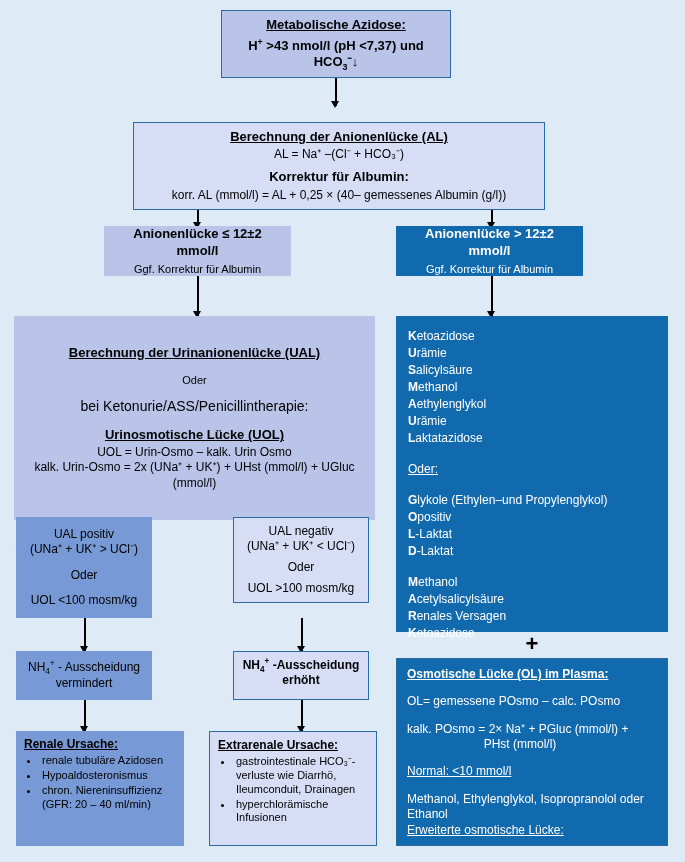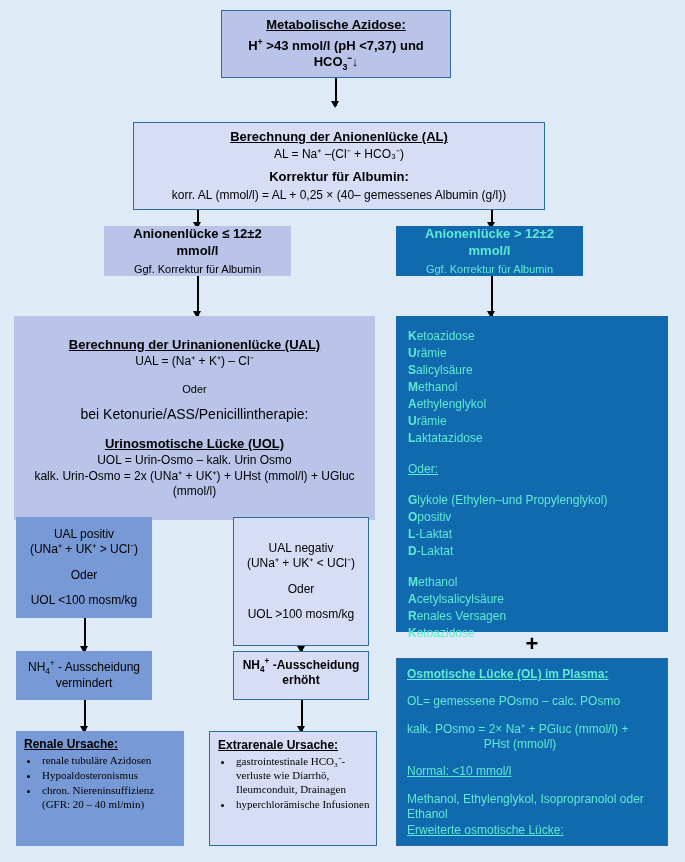--- a/index.html
+++ b/index.html
@@ -31,21 +31,21 @@
     background: #d8ddf6;
   }
   .fill-periw {          
     background: #b9c4e8;
   }
   .fill-mid {            
     background: #7799d6;
   }
   .fill-dark {           
     background: #1169ae;
-    color: #5eead4;
+    color: #ffffff;
   }
   .bd {
     border: 1px solid #2b6ca3;
   }
   .nobd { border: none; }
 
   .u { text-decoration: underline; }
   .b { font-weight: bold; }
   .ttl {
     font-weight: bold;
@@ -92,21 +92,20 @@
   }
   ul.bul {
     margin: 2px 0 0 0;
     padding-left: 16px;
     text-align: left;
   }
   ul.bul li {
     margin: 0 0 1px 0;
     padding-left: 2px;
     line-height: 1.25;
-    font-family: Liberation Serif, serif;
   }
   .plus {
     position: absolute;
     font-size: 22px;
     font-weight: bold;
     color: #000;
     text-align: center;
   }
 </style>
 </head>
@@ -167,42 +166,41 @@
     <div class="t11" style="margin-top:2px;">Ggf. Korrektur für Albumin</div>
   </div>
 
   <div class="box fill-dark nobd pad t12" style="left:396px; top:226px; width:187px; height:50px; display:flex; flex-direction:column; justify-content:center;">
     <div class="b t13">Anionenlücke &gt; 12±2 mmol/l</div>
     <div class="t11" style="margin-top:2px;">Ggf. Korrektur für Albumin</div>
   </div>
 
   <div class="box fill-periw nobd pad t12" style="left:14px; top:316px; width:361px; height:204px; display:flex; flex-direction:column; justify-content:center;">
     <div class="ttl t13">Berechnung der Urinanionenlücke (UAL)</div>
-    <div style="margin-top:1px;">UAL = (Na⁺ + K⁺) – Cl⁻</div>
     <div class="gap12"></div>
     <div class="t11">Oder</div>
     <div class="gap10"></div>
     <div class="t10">bei Ketonurie/ASS/Penicillintherapie:</div>
     <div class="gap12"></div>
     <div class="ttl t13">Urinosmotische Lücke (UOL)</div>
     <div style="margin-top:1px;">UOL = Urin-Osmo – kalk. Urin Osmo</div>
     <div>kalk. Urin-Osmo = 2x (UNa⁺ + UK⁺) + UHst (mmol/l) + UGluc</div>
     <div>(mmol/l)</div>
   </div>
 
   <div class="box fill-mid nobd pad t12" style="left:16px; top:517px; width:136px; height:101px; display:flex; flex-direction:column; justify-content:center;">
     <div>UAL positiv</div>
     <div>(UNa⁺ + UK⁺ &gt; UCl⁻)</div>
     <div class="gap10"></div>
     <div>Oder</div>
     <div class="gap10"></div>
     <div>UOL &lt;100 mosm/kg</div>
   </div>
 
-  <div class="box fill-lav bd pad t12" style="left:233px; top:517px; width:136px; height:129px; display:flex; flex-direction:column; justify-content:center;">
+  <div class="box fill-lav bd pad t12" style="left:233px; top:517px; width:136px; height:86px; display:flex; flex-direction:column; justify-content:center;">
     <div>UAL negativ</div>
     <div>(UNa⁺ + UK⁺ &lt; UCl⁻)</div>
     <div class="gap10"></div>
     <div>Oder</div>
     <div class="gap10"></div>
     <div>UOL &gt;100 mosm/kg</div>
   </div>
 
   <div class="box fill-mid nobd pad t12" style="left:16px; top:651px; width:136px; height:49px; display:flex; flex-direction:column; justify-content:center;">
     <div>

